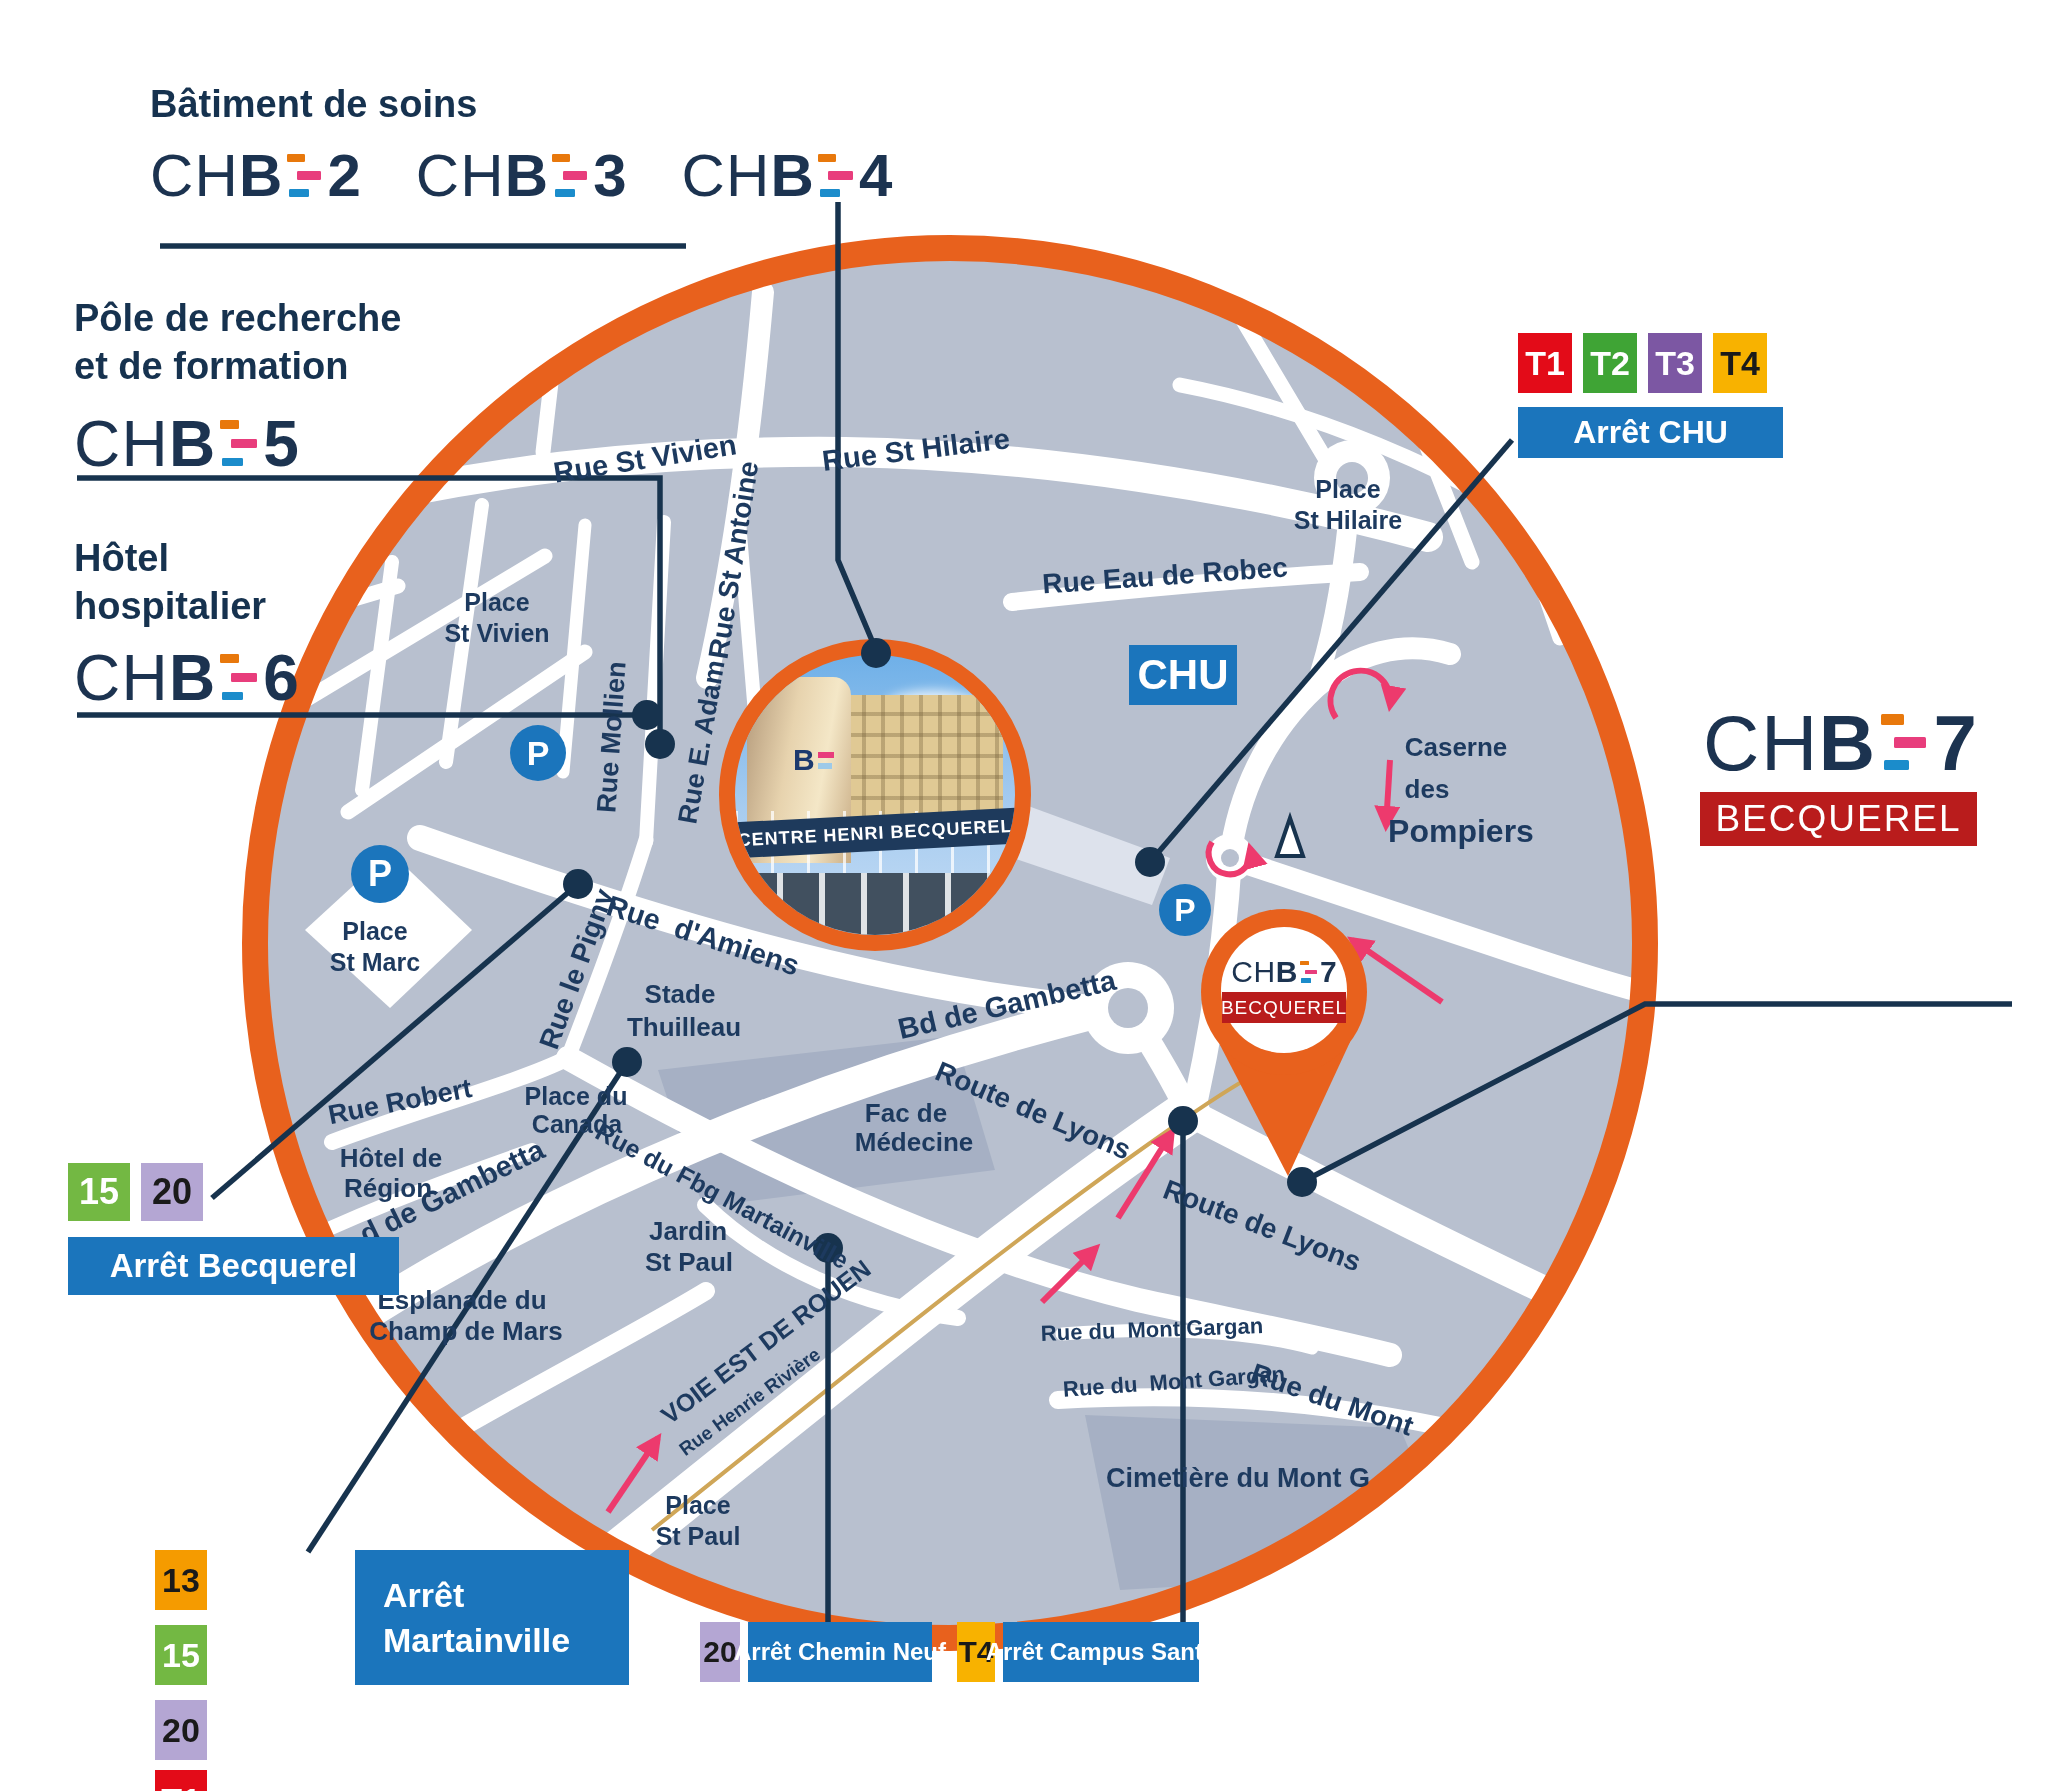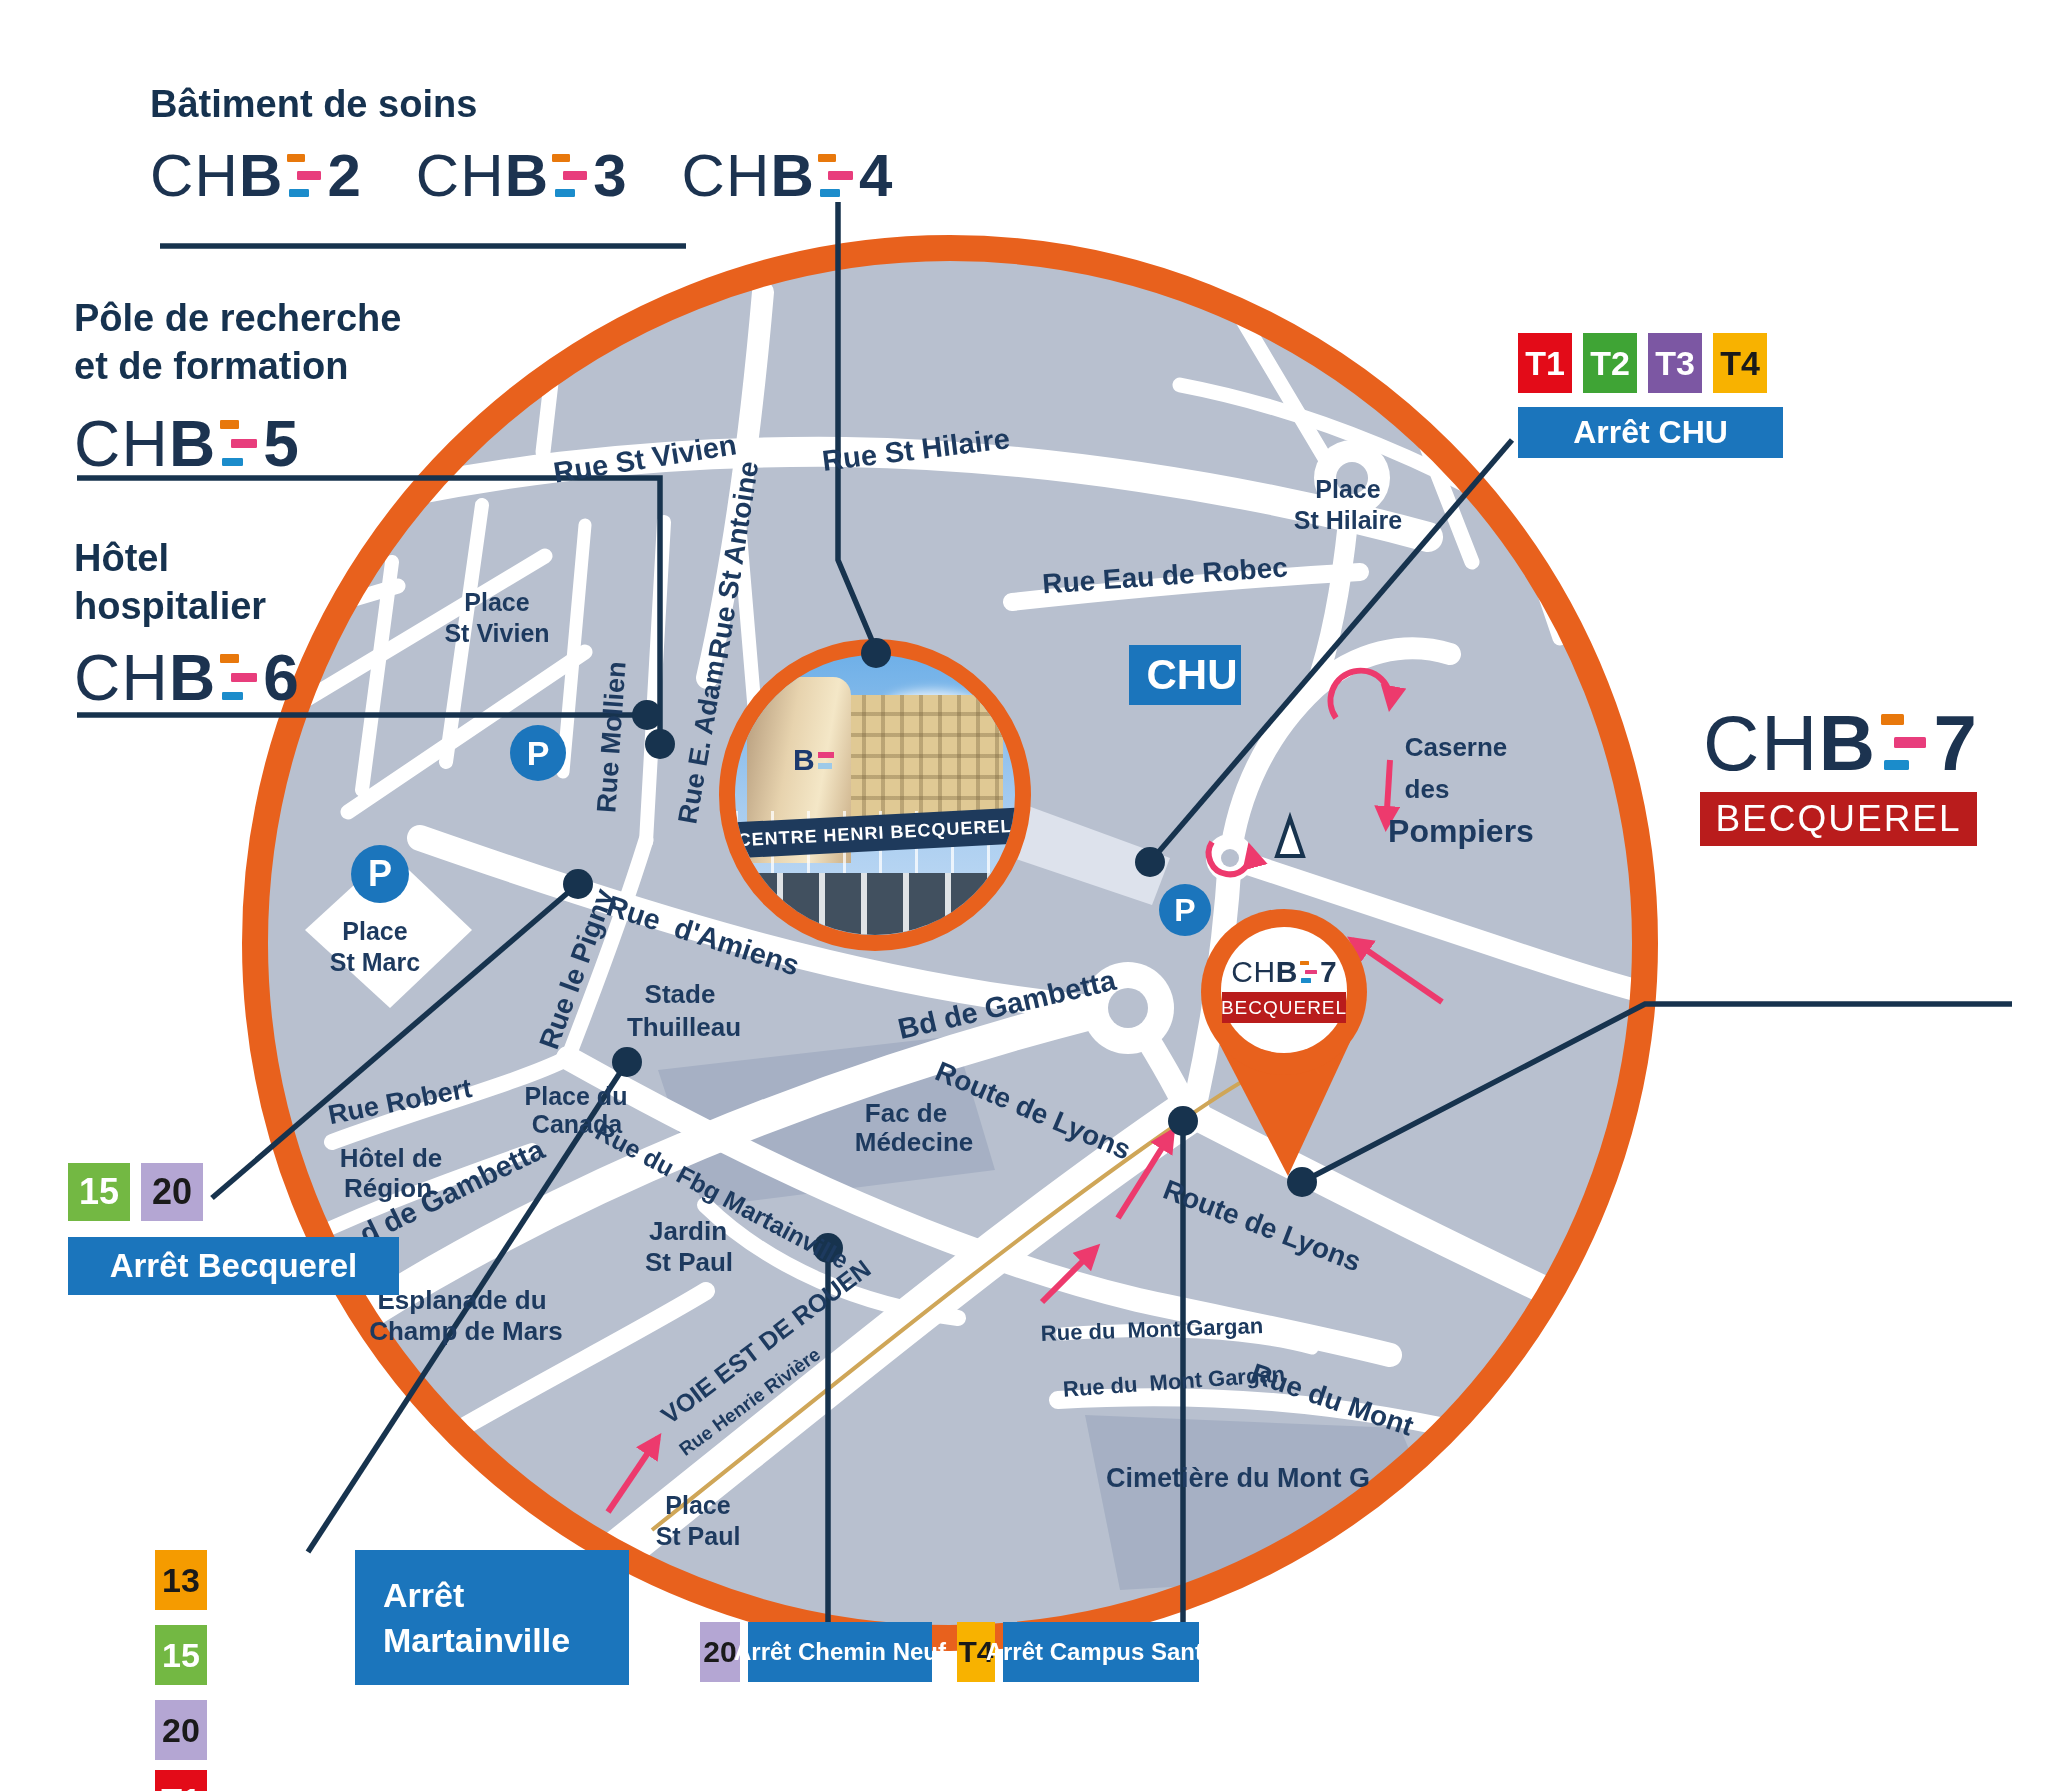--- a/index.html
+++ b/index.html
@@ -51,22 +51,22 @@
             font-size:34px;line-height:45px;display:flex;flex-direction:column;justify-content:center;padding-left:28px;box-sizing:border-box;}
   .card-chem{left:700px;top:1622px;display:flex;gap:8px;}
   .card-chem .tb{width:40px;height:60px;font-size:30px;}
   .card-chem .stop-box{width:184px;height:60px;font-size:24px;}
   .card-camp{left:957px;top:1622px;display:flex;gap:8px;}
   .card-camp .tb{width:38px;height:60px;font-size:30px;}
   .card-camp .stop-box{width:196px;height:60px;font-size:24px;}
   
   #map-labels{position:absolute;left:0;top:0;width:100%;height:100%;pointer-events:none;}
   .map-label{position:absolute;color:#1d3a5f;white-space:pre;}
-  .chu-box{position:absolute;left:1129px;top:645px;width:98px;height:60px;background:#1b75bc;color:#fff;
-           font-weight:800;font-size:42px;display:flex;align-items:center;justify-content:center;padding-left:14px;}
+  .chu-box{position:absolute;left:1129px;top:645px;width:108px;height:60px;background:#1b75bc;color:#fff;
+           font-weight:800;font-size:42px;display:flex;align-items:center;justify-content:center;}
   .p-icon{position:absolute;border-radius:50%;background:#1b75bc;color:#fff;font-weight:800;
           display:flex;align-items:center;justify-content:center;}
   .p1{left:510px;top:725px;width:56px;height:56px;font-size:34px;}
   .p2{left:351px;top:845px;width:58px;height:58px;font-size:36px;}
   .p3{left:1159px;top:884px;width:52px;height:52px;font-size:32px;}
   
   .pin-content{position:absolute;left:1284px;top:990px;transform:translate(-50%,-50%);
                display:flex;flex-direction:column;align-items:center;gap:5px;}
   .becq-mini{width:124px;height:31px;font-size:19px;letter-spacing:1px;}
   

